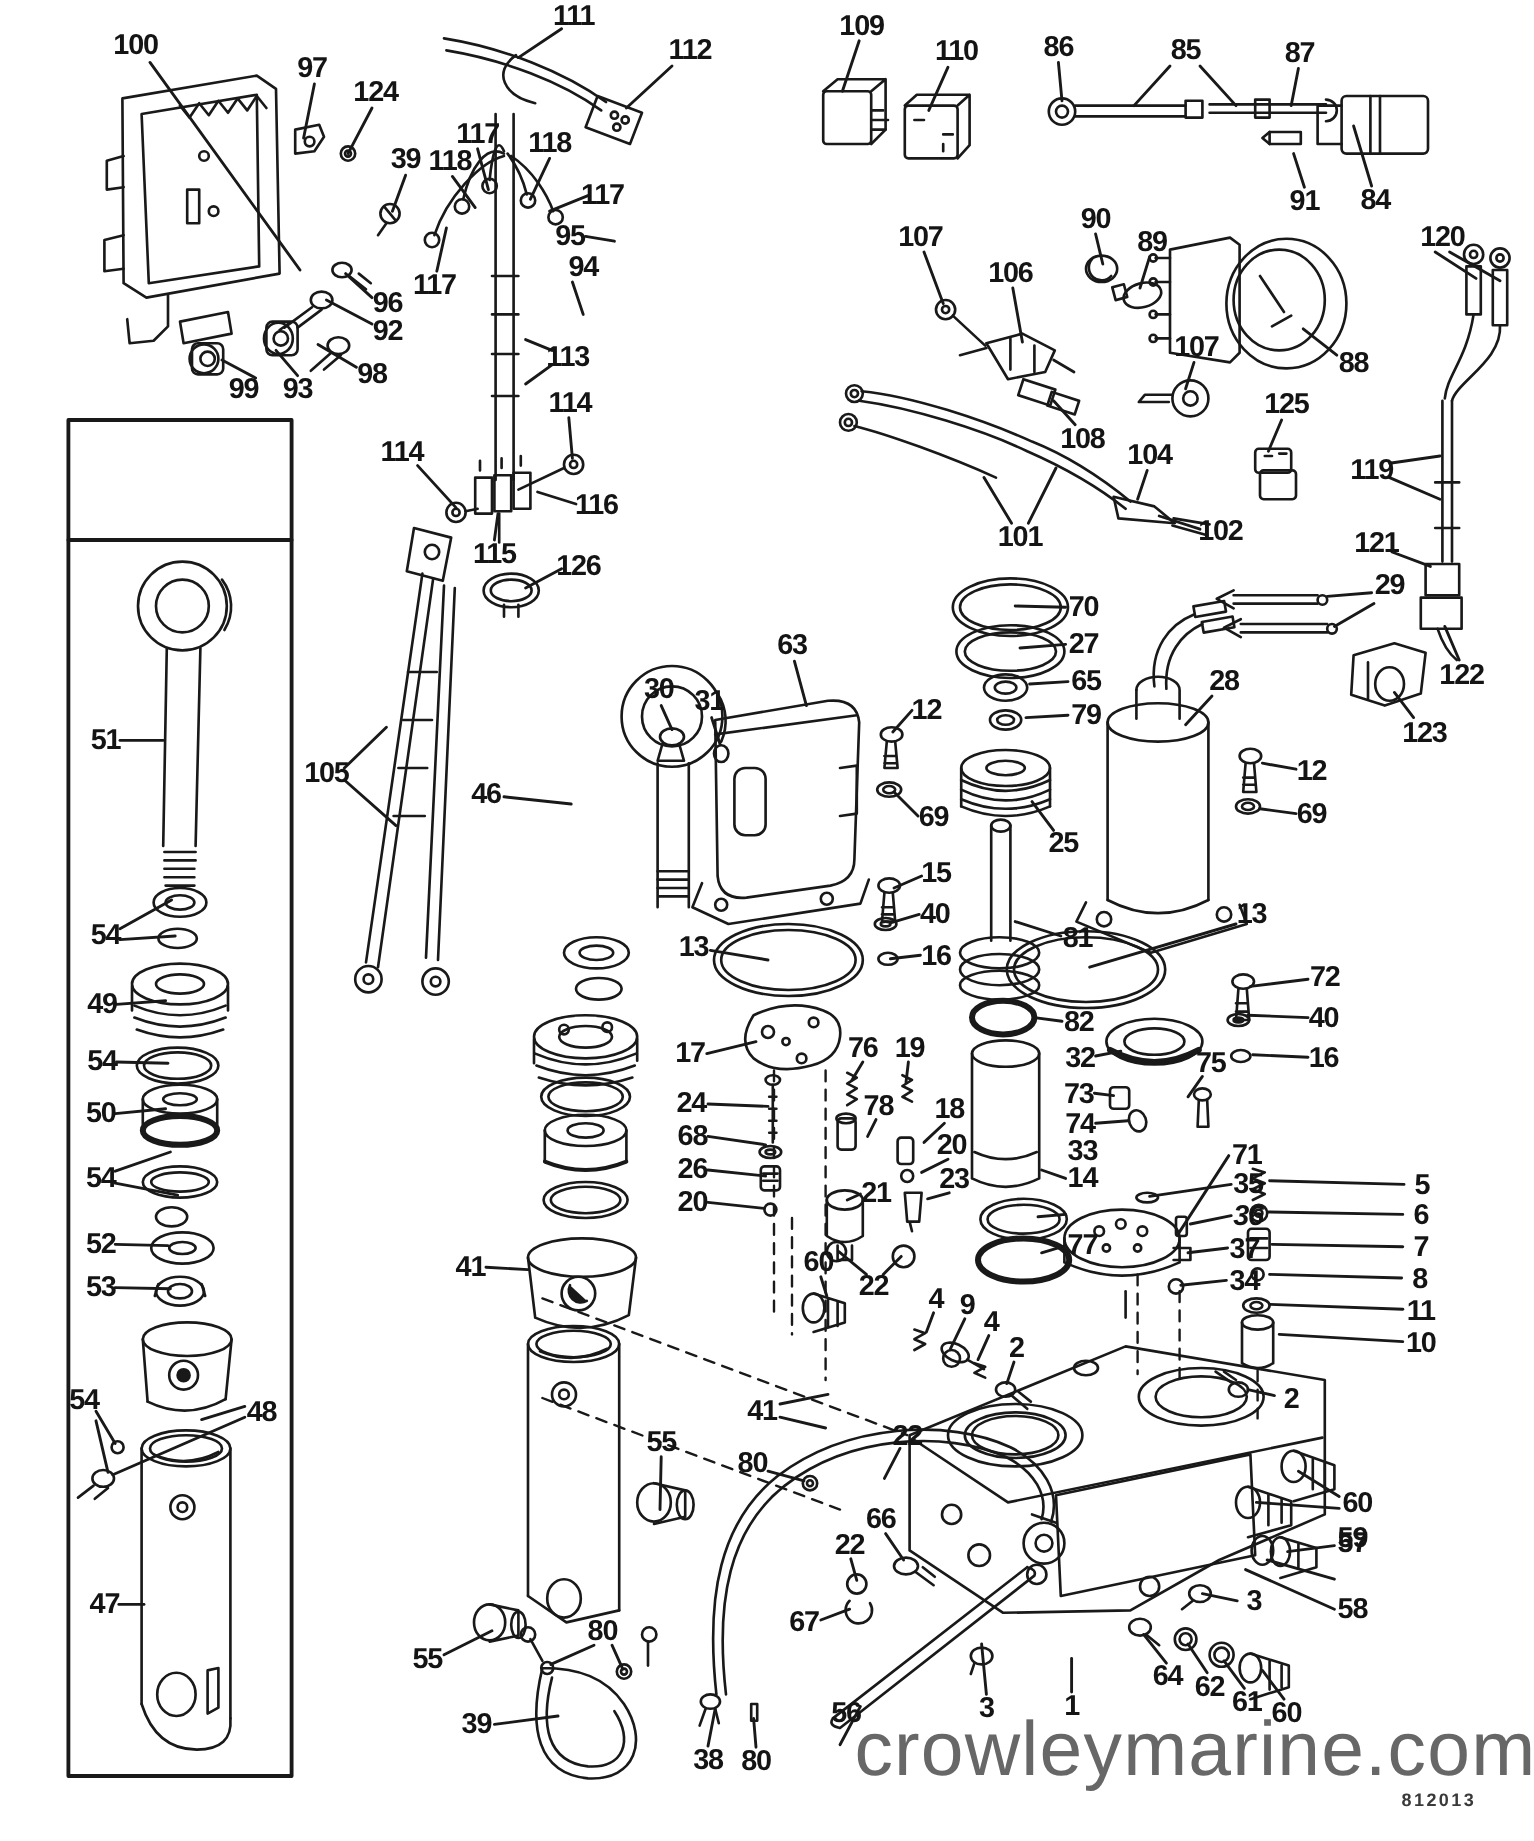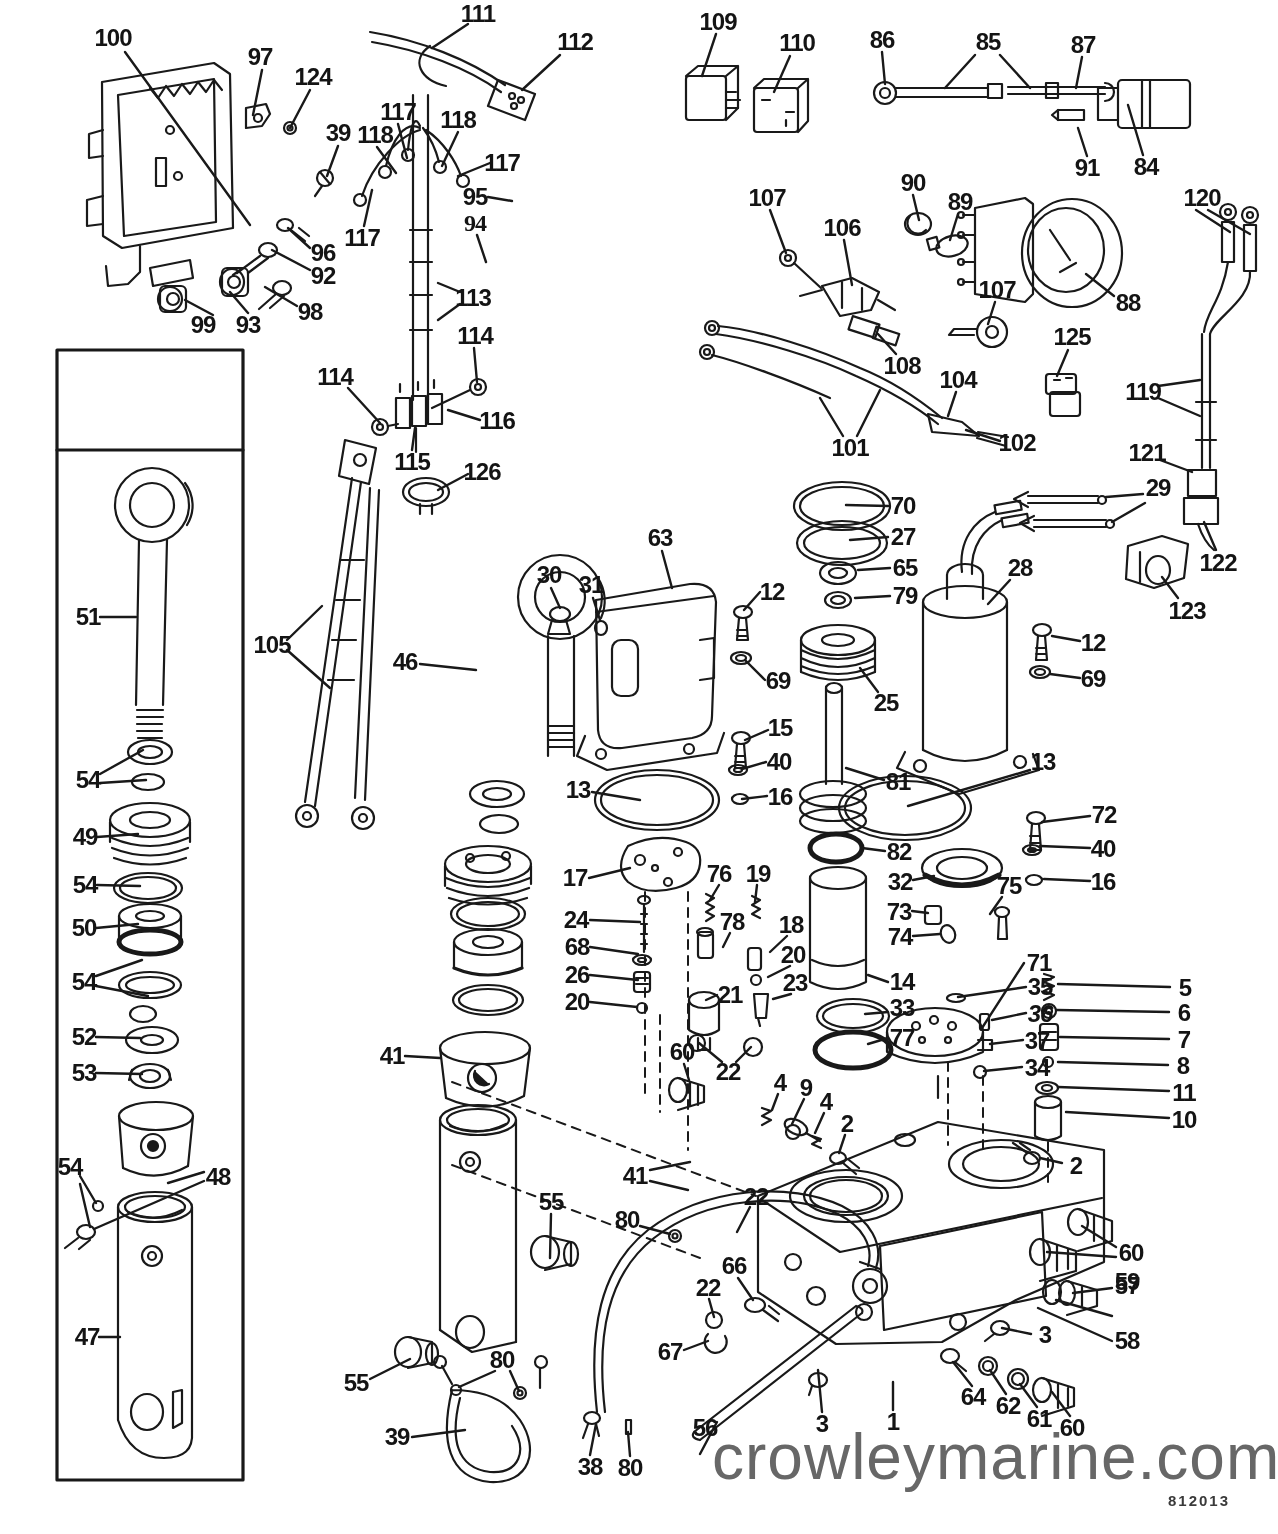--- a/index.html
+++ b/index.html
@@ -692,21 +692,21 @@
       <div class="plabel" style="left: 988px; top: 42px;">85</div>
       <div class="plabel" style="left: 1083px; top: 45px;">87</div>
       <div class="plabel" style="left: 338px; top: 133px;">39</div>
       <div class="plabel" style="left: 398px; top: 112px;">117</div>
       <div class="plabel" style="left: 375px; top: 135px;">118</div>
       <div class="plabel" style="left: 458px; top: 120px;">118</div>
       <div class="plabel" style="left: 502px; top: 163px;">117</div>
       <div class="plabel" style="left: 1087px; top: 168px;">91</div>
       <div class="plabel" style="left: 1146px; top: 167px;">84</div>
       <div class="plabel" style="left: 475px; top: 197px;">95</div>
-      <div class="plabel" style="left: 475px; top: 223px; font-family: Liberation Serif, serif;">94</div>
+      <div class="plabel" style="left: 486px; top: 223px;">94</div>
       <div class="plabel" style="left: 913px; top: 183px;">90</div>
       <div class="plabel" style="left: 960px; top: 202px;">89</div>
       <div class="plabel" style="left: 767px; top: 198px;">107</div>
       <div class="plabel" style="left: 842px; top: 228px;">106</div>
       <div class="plabel" style="left: 1202px; top: 198px;">120</div>
       <div class="plabel" style="left: 323px; top: 253px;">96</div>
       <div class="plabel" style="left: 362px; top: 238px;">117</div>
       <div class="plabel" style="left: 323px; top: 276px;">92</div>
       <div class="plabel" style="left: 997px; top: 290px;">107</div>
       <div class="plabel" style="left: 1128px; top: 303px;">88</div>
@@ -773,21 +773,21 @@
       <div class="plabel" style="left: 758px; top: 874px;">19</div>
       <div class="plabel" style="left: 732px; top: 922px;">78</div>
       <div class="plabel" style="left: 791px; top: 925px;">18</div>
       <div class="plabel" style="left: 793px; top: 955px;">20</div>
       <div class="plabel" style="left: 795px; top: 983px;">23</div>
       <div class="plabel" style="left: 730px; top: 995px;">21</div>
       <div class="plabel" style="left: 728px; top: 1072px;">22</div>
       <div class="plabel" style="left: 1039px; top: 963px;">71</div>
       <div class="plabel" style="left: 1040px; top: 987px;">35</div>
       <div class="plabel" style="left: 902px; top: 982px;">14</div>
-      <div class="plabel" style="left: 902px; top: 1008px;">33</div>
+      <div class="plabel" style="left: 902px; top: 960px;">33</div>
       <div class="plabel" style="left: 1040px; top: 1014px; font-style: italic;">36</div>
       <div class="plabel" style="left: 1037px; top: 1041px;">37</div>
       <div class="plabel" style="left: 1037px; top: 1068px;">34</div>
       <div class="plabel" style="left: 902px; top: 1038px;">77</div>
       <div class="plabel" style="left: 1185px; top: 988px;">5</div>
       <div class="plabel" style="left: 1184px; top: 1013px;">6</div>
       <div class="plabel" style="left: 1184px; top: 1040px;">7</div>
       <div class="plabel" style="left: 1183px; top: 1066px;">8</div>
       <div class="plabel" style="left: 1184px; top: 1093px;">11</div>
       <div class="plabel" style="left: 1184px; top: 1120px;">10</div>

